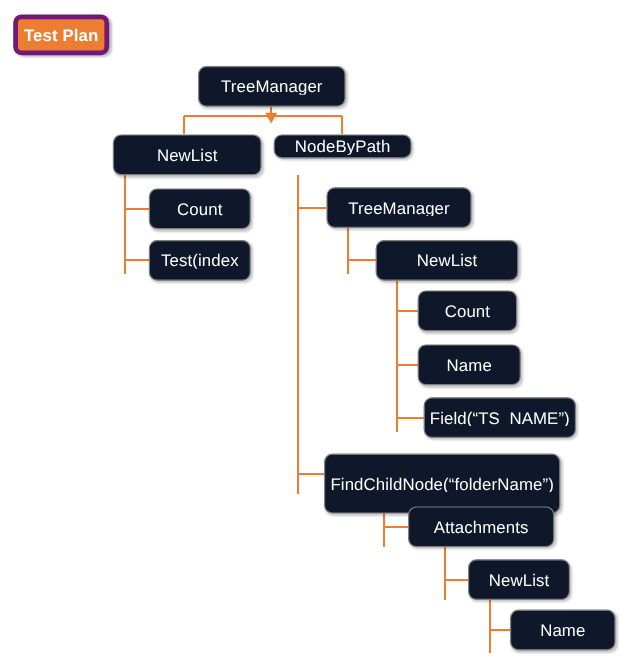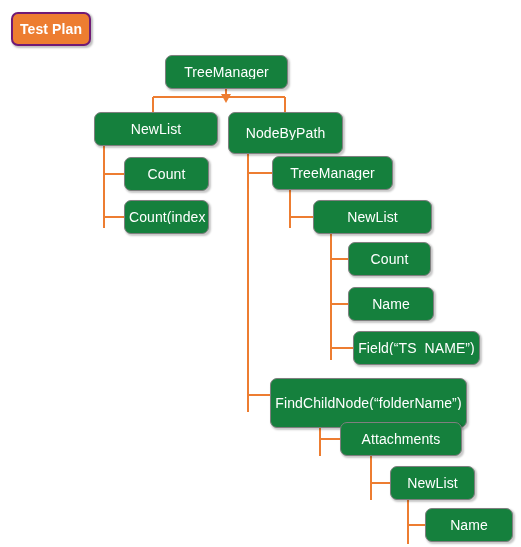--- a/index.html
+++ b/index.html
@@ -33,27 +33,27 @@
     border-radius: 7px;
     color: #ffffff;
     font-size: 14px;
     line-height: 1;
     white-space: nowrap;
     text-align: center;
     letter-spacing: 0.1px;
     z-index: 2;
   }
   .node-gray {
-    background: #15803d;
+    background: #0f172a;
     border: 1px solid #7f7f7f;
     box-shadow: 1.5px 1.5px 2px rgba(0,0,0,0.22);
   }
   .node-accent {
     background: #ED7D31;
-    border: 2px solid #701a75;
+    border: 4px solid #701a75;
     font-weight: bold;
     box-shadow: 1.5px 1.5px 2px rgba(0,0,0,0.25);
   }
   .node-label {
     display: block;
     padding: 0 4px;
     overflow: hidden;
   }
 </style>
 </head>
@@ -90,28 +90,28 @@
   <div id="nodes-layer">
       <div class="node node-accent" style="left: 11px; top: 12px; width: 80px; height: 34px;">
         <span class="node-label">Test Plan</span>
       </div>
       <div class="node node-gray" style="left: 165px; top: 55px; width: 123px; height: 34px;">
         <span class="node-label">TreeManager</span>
       </div>
       <div class="node node-gray" style="left: 94px; top: 112px; width: 124px; height: 34px;">
         <span class="node-label">NewList</span>
       </div>
-      <div class="node node-gray" style="left: 228px; top: 112px; width: 115px; height: 42px;">
+      <div class="node node-gray" style="left: 228px; top: 112px; width: 115px; height: 20px;">
         <span class="node-label">NodeByPath</span>
       </div>
       <div class="node node-gray" style="left: 124px; top: 157px; width: 85px; height: 34px;">
         <span class="node-label">Count</span>
       </div>
       <div class="node node-gray" style="left: 124px; top: 200px; width: 85px; height: 34px;">
-        <span class="node-label">Count(index</span>
+        <span class="node-label">Test(index</span>
       </div>
       <div class="node node-gray" style="left: 272px; top: 156px; width: 121px; height: 34px;">
         <span class="node-label">TreeManager</span>
       </div>
       <div class="node node-gray" style="left: 313px; top: 200px; width: 119px; height: 34px;">
         <span class="node-label">NewList</span>
       </div>
       <div class="node node-gray" style="left: 348px; top: 242px; width: 83px; height: 34px;">
         <span class="node-label">Count</span>
       </div>

